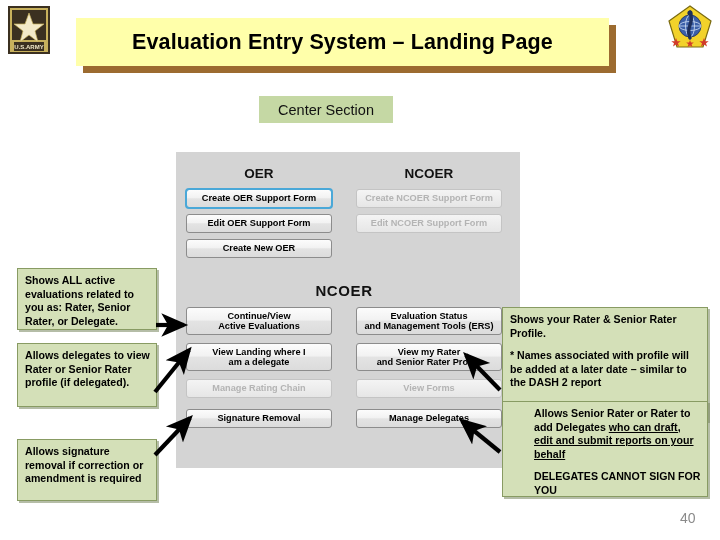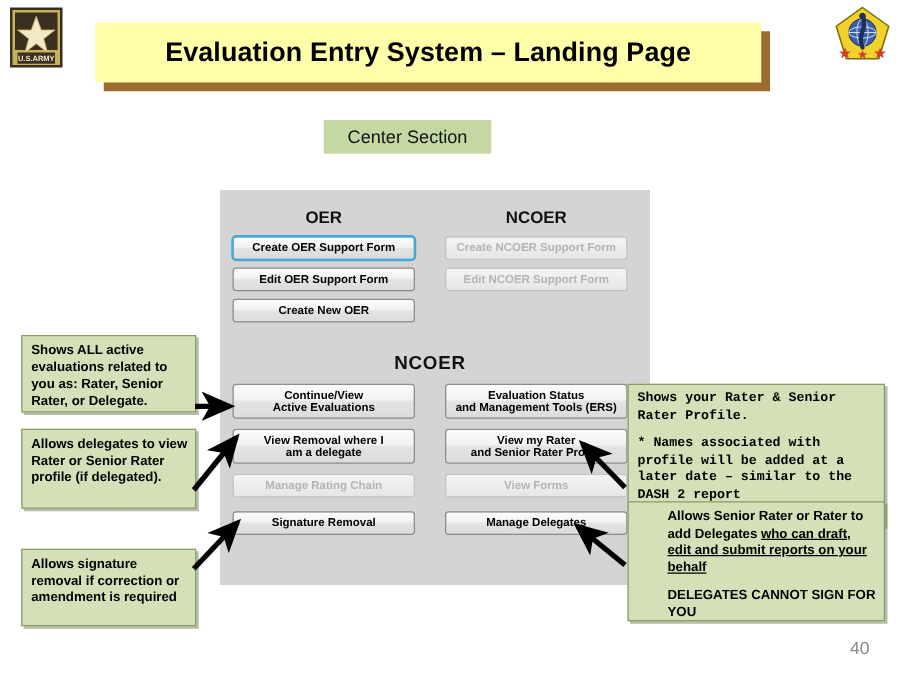--- a/index.html
+++ b/index.html
@@ -154,21 +154,21 @@
     line-height: 1.28;
     padding: 5px 6px 5px 7px;
   }
   .callout p { margin: 0; }
   .callout p.gap { margin-top: 9px; }
   .callout u { text-decoration: underline; }
 
   #callout-active-evals { left: 17px;  top: 268px; width: 140px; height: 62px; }
   #callout-delegates    { left: 17px;  top: 343px; width: 140px; height: 64px; }
   #callout-signature    { left: 17px;  top: 411px; width: 140px; height: 62px; margin-top: 28px; }
-  #callout-rater-prof   { left: 502px; top: 307px; width: 206px; height: 114px; font-family: Liberation Mono, monospace; }
+  #callout-rater-prof   { left: 502px; top: 307px; width: 206px; height: 114px; }
   #callout-manage-deleg { left: 502px; top: 401px; width: 206px; height: 96px; padding-left: 31px; }
 
   
   .arrow-layer {
     position: absolute;
     left: 0; top: 0;
     width: 720px; height: 540px;
     pointer-events: none;
   }
 
@@ -239,21 +239,21 @@
   </div>
   <div class="btn tall col-r trow-1">
     <span class="lines">
       <span>Evaluation Status</span>
       <span>and Management Tools (ERS)</span>
     </span>
   </div>
 
   <div class="btn tall col-l trow-2">
     <span class="lines">
-      <span>View Removal where I</span>
+      <span>View Landing where I</span>
       <span>am a delegate</span>
     </span>
   </div>
   <div class="btn tall col-r trow-2">
     <span class="lines">
       <span>View my Rater</span>
       <span>and Senior Rater Profile</span>
     </span>
   </div>
 

